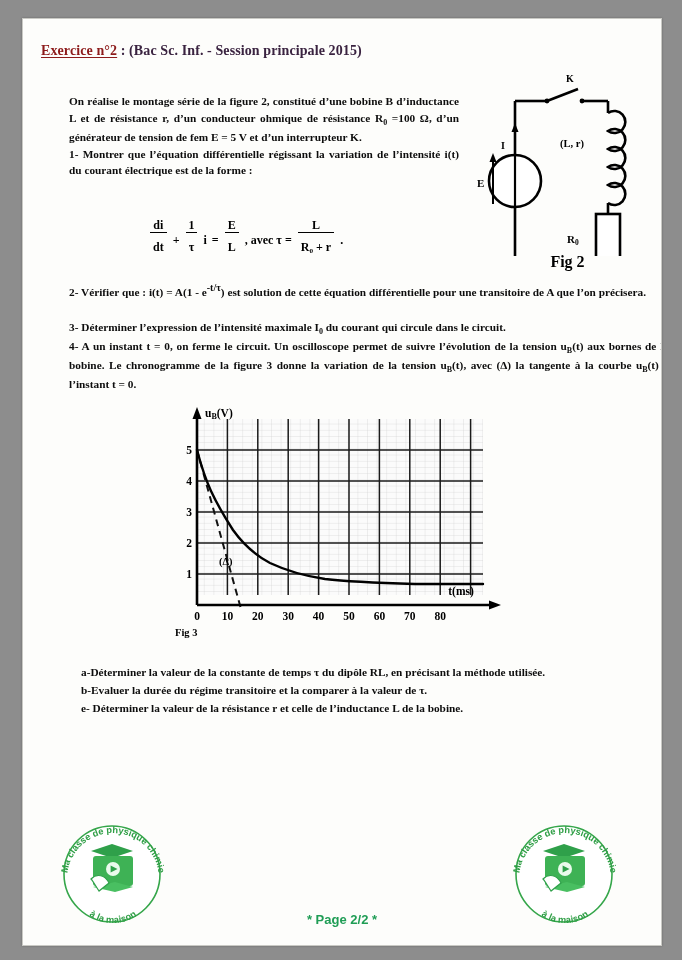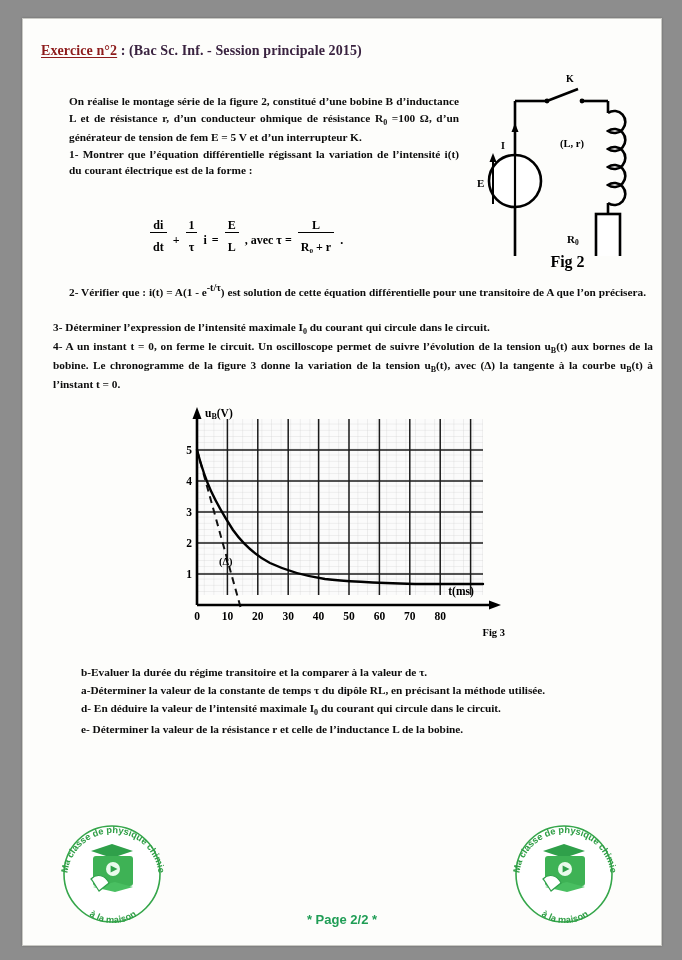--- a/index.html
+++ b/index.html
@@ -36,21 +36,21 @@
     position: absolute;
     font-size: 11.3px;
     color: #0d0d0d;
     line-height: 1.48;
     text-align: justify;
     font-weight: bold;
     margin-left: 26px;
   }
   .blk1 { left: 20px; top: 74px; width: 390px; }
   .q2blk { left: 20px; top: 262px; width: 600px; }
-  .q34blk { left: 4px; top: 300px; width: 600px; }
+  .q34blk { left: 20px; top: 300px; width: 600px; }
   .subq { left: 32px; top: 645px; width: 592px; }
   .subq .line { margin-bottom: 1.5px; }
   .indent { display: inline-block; padding-left: 18px; }
 
   sub { font-size: 8px; }
   sup { font-size: 10px; }
 
   
   .formula {
     position: absolute; left: 125px; top: 200px;
@@ -72,21 +72,21 @@
   .fig2-cap {
     position: absolute; left: 0; top: 182px; width: 185px;
     text-align: center; font-size: 16px; font-weight: bold;
     font-family: "Liberation Serif", serif;
   }
 
   
   .fig3 { position: absolute; left: 152px; top: 386px; width: 330px; height: 240px; }
   .fig3-cap {
     position: absolute; left: 0; top: 222px; width: 330px;
-    text-align: right; font-size: 10.5px; font-weight: bold;
+    text-align: left; font-size: 10.5px; font-weight: bold;
   }
 
   
   .logo {
     position: absolute; width: 118px; height: 108px;
   }
   .logo.left  { left: 30px;  top: 800px; }
   .logo.right { left: 482px; top: 800px; }
 
   
@@ -253,25 +253,22 @@
 
       <text x="30" y="12" font-family="Liberation Serif, serif" font-size="11.5" font-weight="bold" fill="#000">u<tspan font-size="8" dy="2">B</tspan><tspan dy="-2">(V)</tspan></text>
       <text x="286" y="190" font-family="Liberation Serif, serif" font-size="11.5" font-weight="bold" fill="#000" text-anchor="middle">t(ms)</text>
 
       <text x="44" y="160" font-family="Liberation Serif, serif" font-size="10.5" font-weight="bold" fill="#000">(Δ)</text>
     </svg>
     <div class="fig3-cap">Fig 3</div>
   </div>
 
   <div class="txt subq">
+    <div class="line">a-Déterminer la valeur de la constante de temps τ du dipôle RL, en précisant la méthode utilisée.</div>
     <div class="line">b-Evaluer la durée du régime transitoire et la comparer à la valeur de τ.</div>
-    <div class="line">a-Déterminer la valeur de la constante de temps τ du dipôle RL, en précisant la méthode utilisée.</div>
-    <div class="line">
-      <span>d- En déduire la valeur de l’intensité maximale I</span><sub>0</sub><span> du courant qui circule dans le circuit.</span>
-    </div>
     <div class="line">e- Déterminer la valeur de la résistance r et celle de l’inductance L de la bobine.</div>
   </div>
 
   <div class="logo left">
     <svg width="118" height="108" viewBox="0 0 118 108">
       <defs>
         <path id="arcTopL" d="M 14,60 A 46,46 0 0 1 106,60" fill="none"></path>
         <path id="arcBotL" d="M 18,62 A 42,42 0 0 0 102,62" fill="none"></path>
       </defs>
       <circle cx="59" cy="55" r="48" fill="#ffffff" stroke="#35a64a" stroke-width="1.6"></circle>

